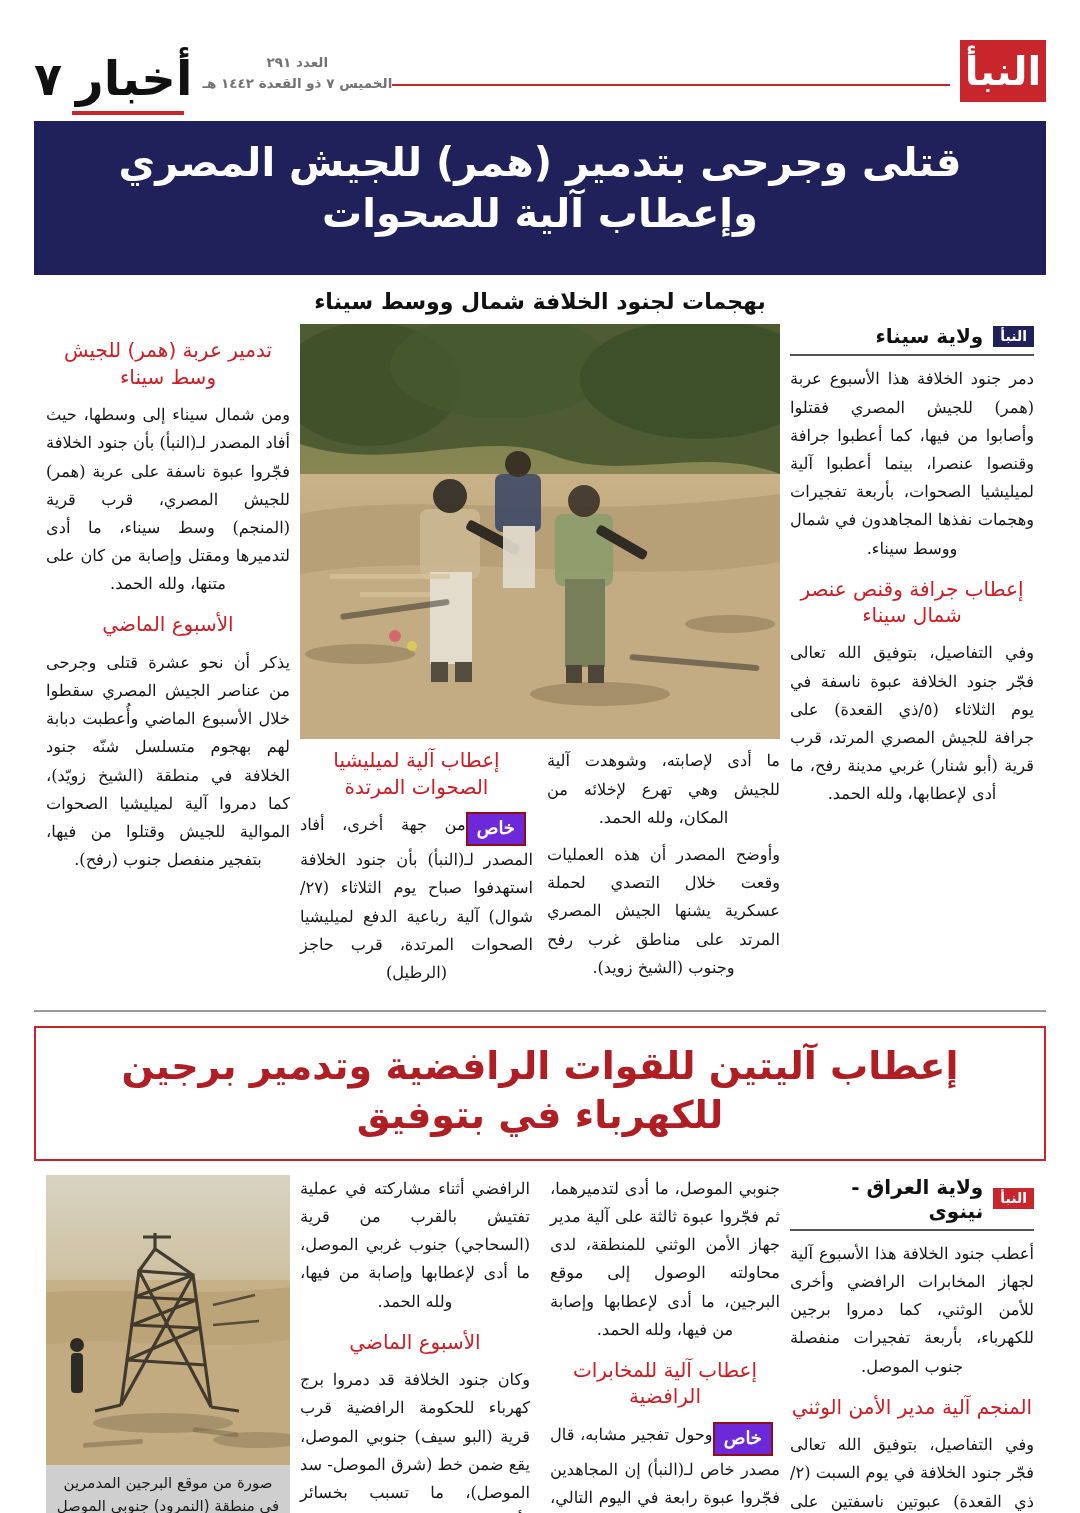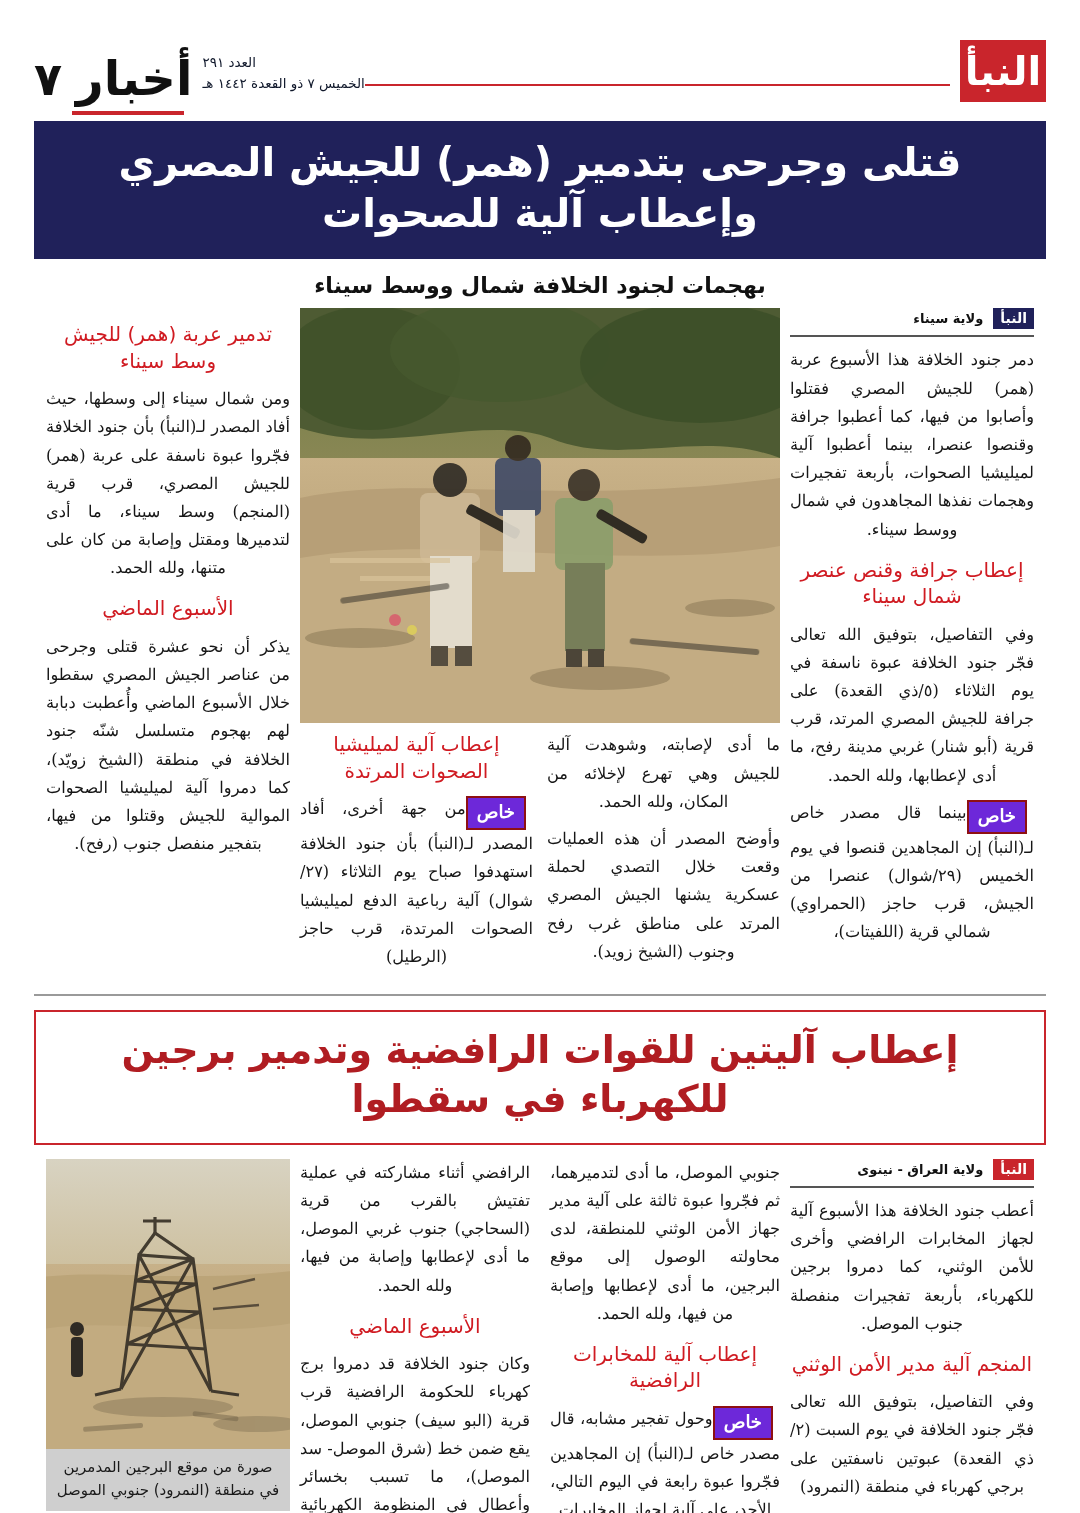--- a/index.html
+++ b/index.html
@@ -54,25 +54,25 @@
   .rule-thin {
     position: absolute;
     right: 10px;
     left: 0;
     bottom: 18px;
     height: 2px;
     background: #c9252c;
   }
   .issue-block {
     flex: 0 0 auto;
-    text-align: left;
+    text-align: center;
     font-size: 13.5px;
-    font-weight: normal;
+    font-weight: bold;
     line-height: 1.55;
-    color: #0f172a;
+    color: #737373;
     padding: 0 0 10px 10px;
     white-space: nowrap;
   }
   .section-label {
     flex: 0 0 auto;
     display: flex;
     align-items: flex-end;
     gap: 14px;
     padding-bottom: 2px;
     position: relative;
@@ -100,21 +100,21 @@
     color: #111111;
     line-height: 1;
   }
 
   
   .banner-navy {
     margin-top: 17px;
     background: #20215a;
     color: #ffffff;
     text-align: center;
-    padding: 16px 20px 20px;
+    padding: 16px 20px 36px;
   }
   .banner-navy .line {
     font-size: 40px;
     font-weight: bold;
     line-height: 1.28;
     letter-spacing: 0.5px;
   }
   .subhead {
     text-align: center;
     font-size: 22px;
@@ -149,21 +149,21 @@
   .kicker .mini-logo {
     background: #20215a;
     color: #fff;
     font-size: 14px;
     font-weight: bold;
     padding: 2px 7px 3px;
     line-height: 1.15;
   }
   .kicker.red .mini-logo { background: #c9252c; }
   .kicker .kick-text {
-    font-size: 13px;
+    font-size: 20px;
     font-weight: bold;
     color: #111;
   }
 
   p.body {
     font-family: "DejaVu Serif", "Liberation Serif", serif;
     font-size: 16.2px;
     line-height: 1.74;
     text-align: justify;
     text-align-last: center;
@@ -272,21 +272,20 @@
   <div class="cols3">
 
     <div class="col col-r">
       <div class="kicker">
         <span class="mini-logo">النبأ</span>
         <span class="kick-text">ولاية سيناء</span>
       </div>
       <p class="body">دمر جنود الخلافة هذا الأسبوع عربة (همر) للجيش المصري فقتلوا وأصابوا من فيها، كما أعطبوا جرافة وقنصوا عنصرا، بينما أعطبوا آلية لميليشيا الصحوات، بأربعة تفجيرات وهجمات نفذها المجاهدون في شمال ووسط سيناء.</p>
       <h3 class="redhead">إعطاب جرافة وقنص عنصر شمال سيناء</h3>
       <p class="body">وفي التفاصيل، بتوفيق الله تعالى فجّر جنود الخلافة عبوة ناسفة في يوم الثلاثاء (٥/ذي القعدة) على جرافة للجيش المصري المرتد، قرب قرية (أبو شنار) غربي مدينة رفح، ما أدى لإعطابها، ولله الحمد.</p>
-      <p class="body"><span class="khas-tag">خاص</span><span>بينما قال مصدر خاص لـ(النبأ) إن المجاهدين قنصوا في يوم الخميس (٢٩/شوال) عنصرا من الجيش، قرب حاجز (الحمراوي) شمالي قرية (اللفيتات)،</span></p>
     </div>
 
     <div class="col col-m">
       <div class="photo">
         <svg width="100%" height="100%" viewBox="0 0 480 415" preserveAspectRatio="xMidYMid slice">
           <defs>
             <linearGradient id="g1" x1="0" y1="0" x2="0" y2="1">
               <stop offset="0" stop-color="#6e7a43"></stop>
                 <stop offset="0.45" stop-color="#8f8a58"></stop>
                 <stop offset="1" stop-color="#c0a878"></stop>
@@ -360,21 +359,21 @@
       <p class="body">ومن شمال سيناء إلى وسطها، حيث أفاد المصدر لـ(النبأ) بأن جنود الخلافة فجّروا عبوة ناسفة على عربة (همر) للجيش المصري، قرب قرية (المنجم) وسط سيناء، ما أدى لتدميرها ومقتل وإصابة من كان على متنها، ولله الحمد.</p>
       <h3 class="redhead">الأسبوع الماضي</h3>
       <p class="body">يذكر أن نحو عشرة قتلى وجرحى من عناصر الجيش المصري سقطوا خلال الأسبوع الماضي وأُعطبت دبابة لهم بهجوم متسلسل شنّه جنود الخلافة في منطقة (الشيخ زويّد)، كما دمروا آلية لميليشيا الصحوات الموالية للجيش وقتلوا من فيها، بتفجير منفصل جنوب (رفح).</p>
     </div>
   </div>
 
   <hr class="sep-rule">
 
   <div class="banner-outline">
     <div class="line">إعطاب آليتين للقوات الرافضية وتدمير برجين</div>
-    <div class="line">للكهرباء في سقطوا</div>
+    <div class="line">للكهرباء في بتوفيق</div>
   </div>
 
   <div class="cols3 cols3b" style="margin-top:14px;">
 
     <div class="col col-r">
       <div class="kicker red">
         <span class="mini-logo">النبأ</span>
         <span class="kick-text">ولاية العراق - نينوى</span>
       </div>
       <p class="body">أعطب جنود الخلافة هذا الأسبوع آلية لجهاز المخابرات الرافضي وأخرى للأمن الوثني، كما دمروا برجين للكهرباء، بأربعة تفجيرات منفصلة جنوب الموصل.</p>

